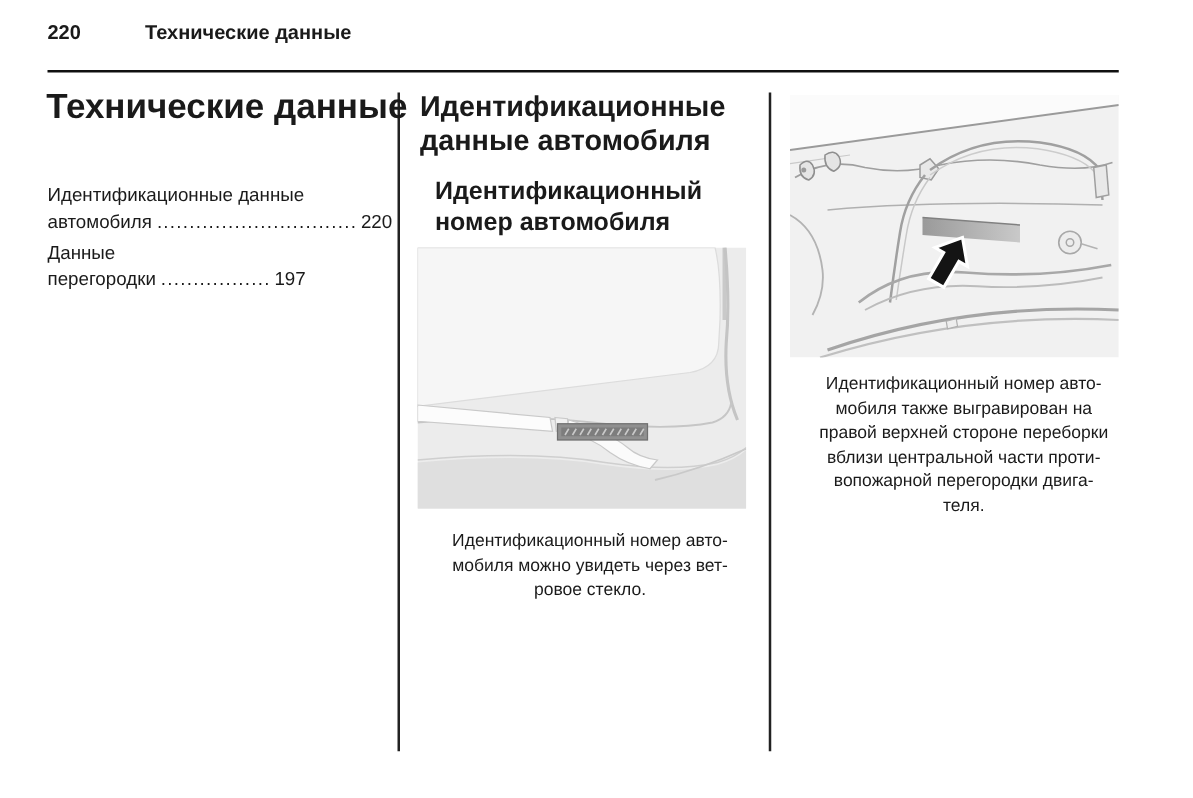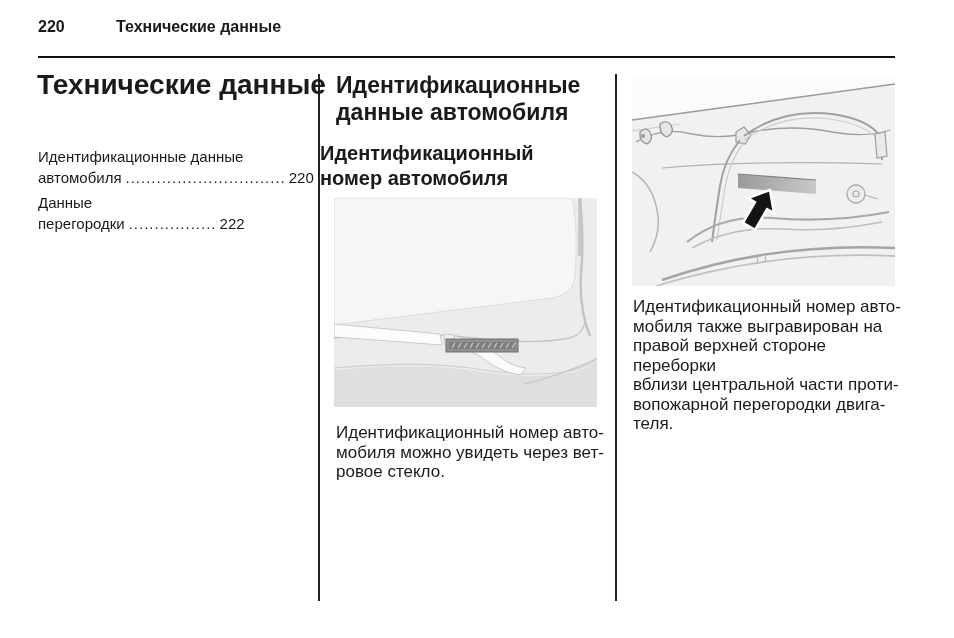--- a/index.html
+++ b/index.html
@@ -24,43 +24,43 @@
   .chapter  { left:37px; top:70px; width:290px; margin:0;
               font-size:28px; line-height:30px; font-weight:bold; }
   .toc      { left:38px; top:146px; width:264px; font-size:15px; line-height:21px; }
   .toc-item { cursor:pointer; }
   .toc-item + .toc-item { margin-top:4px; }
   .lead     { letter-spacing:1px; margin:0 3px 0 4px; }
 
   
   .sec    { left:336px; top:72px;  width:262px; margin:0;
             font-size:23px; line-height:27px; font-weight:bold; }
-  .subsec { left:320px; top:141px; width:262px; margin:0;
+  .subsec { left:348px; top:141px; width:262px; margin:0;
             font-size:20px; line-height:25px; font-weight:bold; }
   .figure { display:block; }
   .fig1   { left:334px; top:198px; }
   .fig2   { left:632px; top:76px; }
-  .bodytext { font-size:17px; line-height:19.5px; white-space:pre-line; margin:0; }
+  .bodytext { font-size:14px; line-height:19.5px; white-space:pre-line; margin:0;text-align:center; }
   .caption  { left:336px; top:423px; width:272px; }
   .rbody    { left:633px; top:297px; width:276px; }
 </style>
 </head>
 <body>
 
 <div class="abs pageno">220</div>
 <div class="abs runtitle">Технические данные</div>
 <div class="abs hrule"></div>
 <div class="abs divider d1"></div>
 <div class="abs divider d2"></div>
 
 <h1 class="abs chapter">Технические данные</h1>
 
 <div class="abs toc">
   <div class="toc-item"><span>Идентификационные данные автомобиля</span><span class="lead">...............................</span><span>220</span></div>
-  <div class="toc-item"><span>Данные перегородки</span><span class="lead">.................</span><span>222</span></div>
+  <div class="toc-item"><span>Данные перегородки</span><span class="lead">.................</span><span>197</span></div>
 </div>
 
 <h2 class="abs sec">Идентификационные данные автомобиля</h2>
 <h3 class="abs subsec">Идентификационный номер автомобиля</h3>
 
 <svg class="abs figure fig1" width="263" height="209" viewBox="0 0 263 209" xmlns="http://www.w3.org/2000/svg">
   <rect width="263" height="209" fill="#ececec"></rect>
 
   <path d="M0,0 L238,0 Q243,20 242,58 L241,76 Q241,96 218,100 L0,127 Z" fill="#f6f6f6" stroke="#dcdcdc" stroke-width="1"></path>
 

